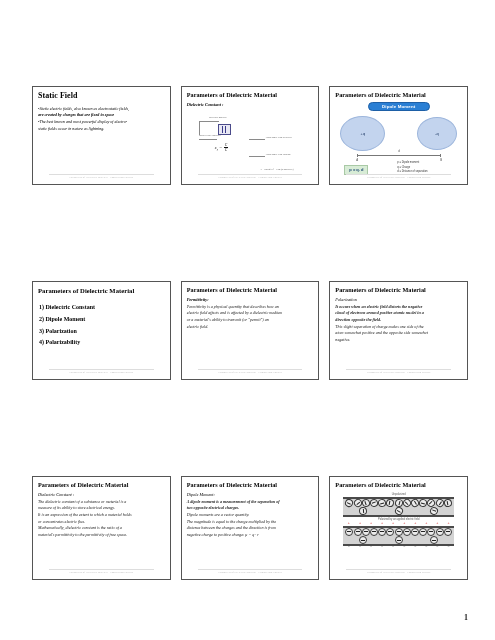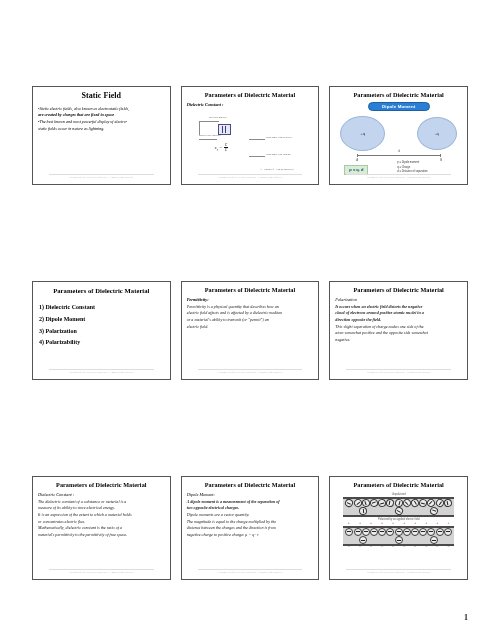--- a/index.html
+++ b/index.html
@@ -49,21 +49,20 @@
     position: relative;
     padding: 5px 5px 0 5px;
     overflow: hidden;
   }
   .slide.tall { height: 104px; }
 
   .slide-title {
     font-family: "Liberation Serif", serif;
     font-weight: bold;
     font-size: 6.2px;
-    text-align: center;
     line-height: 1.1;
     margin-bottom: 3px;
     letter-spacing: 0.05px;
   }
   .slide-title.big { font-size: 8px; margin-bottom: 5px; }
 
   .subhead {
     font-family: "Liberation Serif", serif;
     font-style: italic;
     font-weight: bold;

